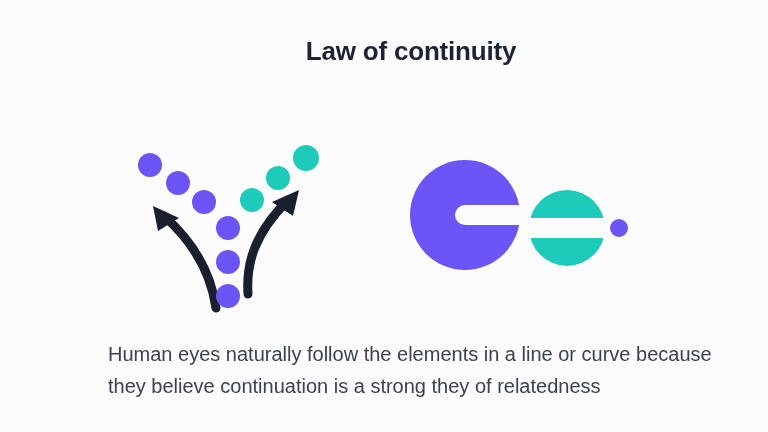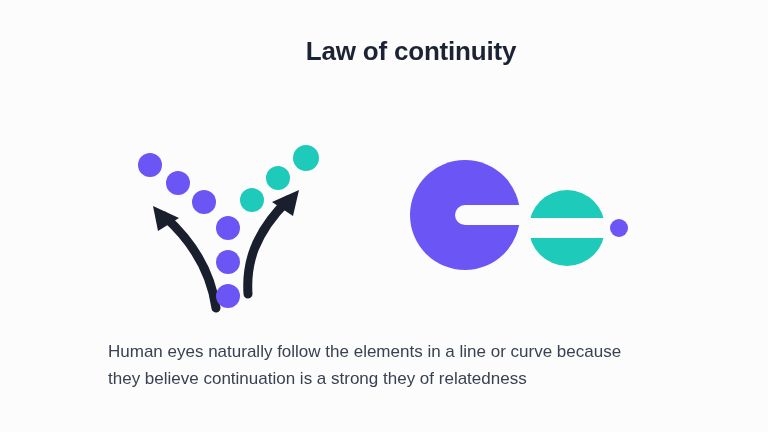--- a/index.html
+++ b/index.html
@@ -66,21 +66,21 @@
   .figure-right svg {
     display: block;
   }
 
   
   .caption {
     position: absolute;
     left: 108px;
     top: 338px;
     width: 580px;
-    font-size: 17px;
+    font-size: 20px;
     line-height: 1.6;
     color: #3A4251;
   }
   .caption-line {
     display: block;
     white-space: nowrap;
   }
 </style>
 </head>
 <body>

